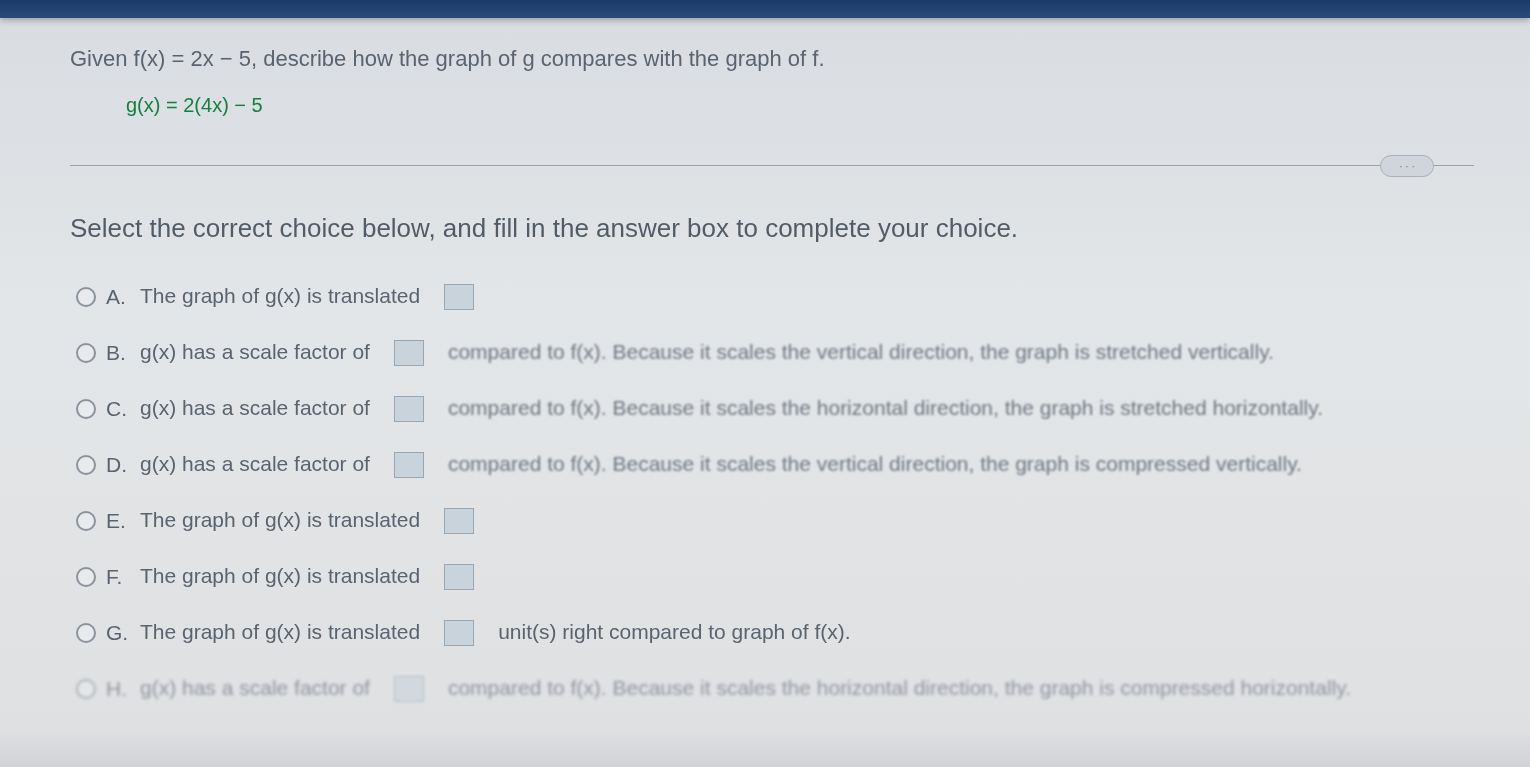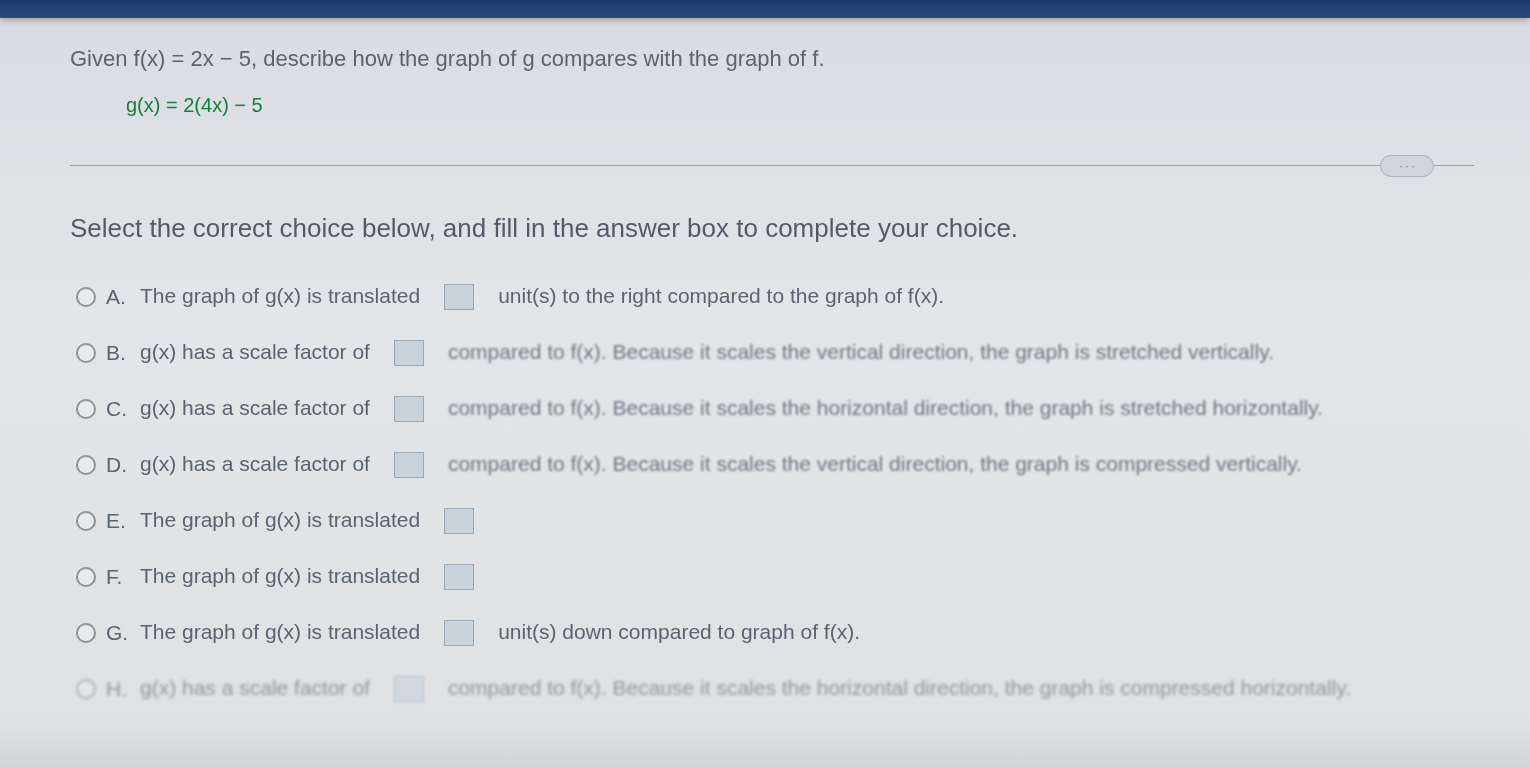--- a/index.html
+++ b/index.html
@@ -131,21 +131,20 @@
   </div>
 
   <div class="instruction">Select the correct choice below, and fill in the answer box to complete your choice.</div>
 
   <div class="option-row">
     <span class="radio"></span>
     <span class="opt-letter">A.</span>
     <span class="opt-text">
       <span>The graph of g(x) is translated</span>
       <span class="blank"></span>
-      <span>unit(s) to the right compared to the graph of f(x).</span>
     </span>
   </div>
 
   <div class="option-row">
     <span class="radio"></span>
     <span class="opt-letter">B.</span>
     <span class="opt-text">
       <span>g(x) has a scale factor of</span>
       <span class="blank"></span>
       <span class="blur-tail">compared to f(x). Because it scales the vertical direction, the graph is stretched vertically.</span>
@@ -189,21 +188,21 @@
       <span class="blank"></span>
     </span>
   </div>
 
   <div class="option-row">
     <span class="radio"></span>
     <span class="opt-letter">G.</span>
     <span class="opt-text">
       <span>The graph of g(x) is translated</span>
       <span class="blank"></span>
-      <span>unit(s) down compared to graph of f(x).</span>
+      <span>unit(s) right compared to graph of f(x).</span>
     </span>
   </div>
 
   <div class="option-row row-h">
     <span class="radio"></span>
     <span class="opt-letter">H.</span>
     <span class="opt-text">
       <span>g(x) has a scale factor of</span>
       <span class="blank"></span>
       <span>compared to f(x). Because it scales the horizontal direction, the graph is compressed horizontally.</span>

